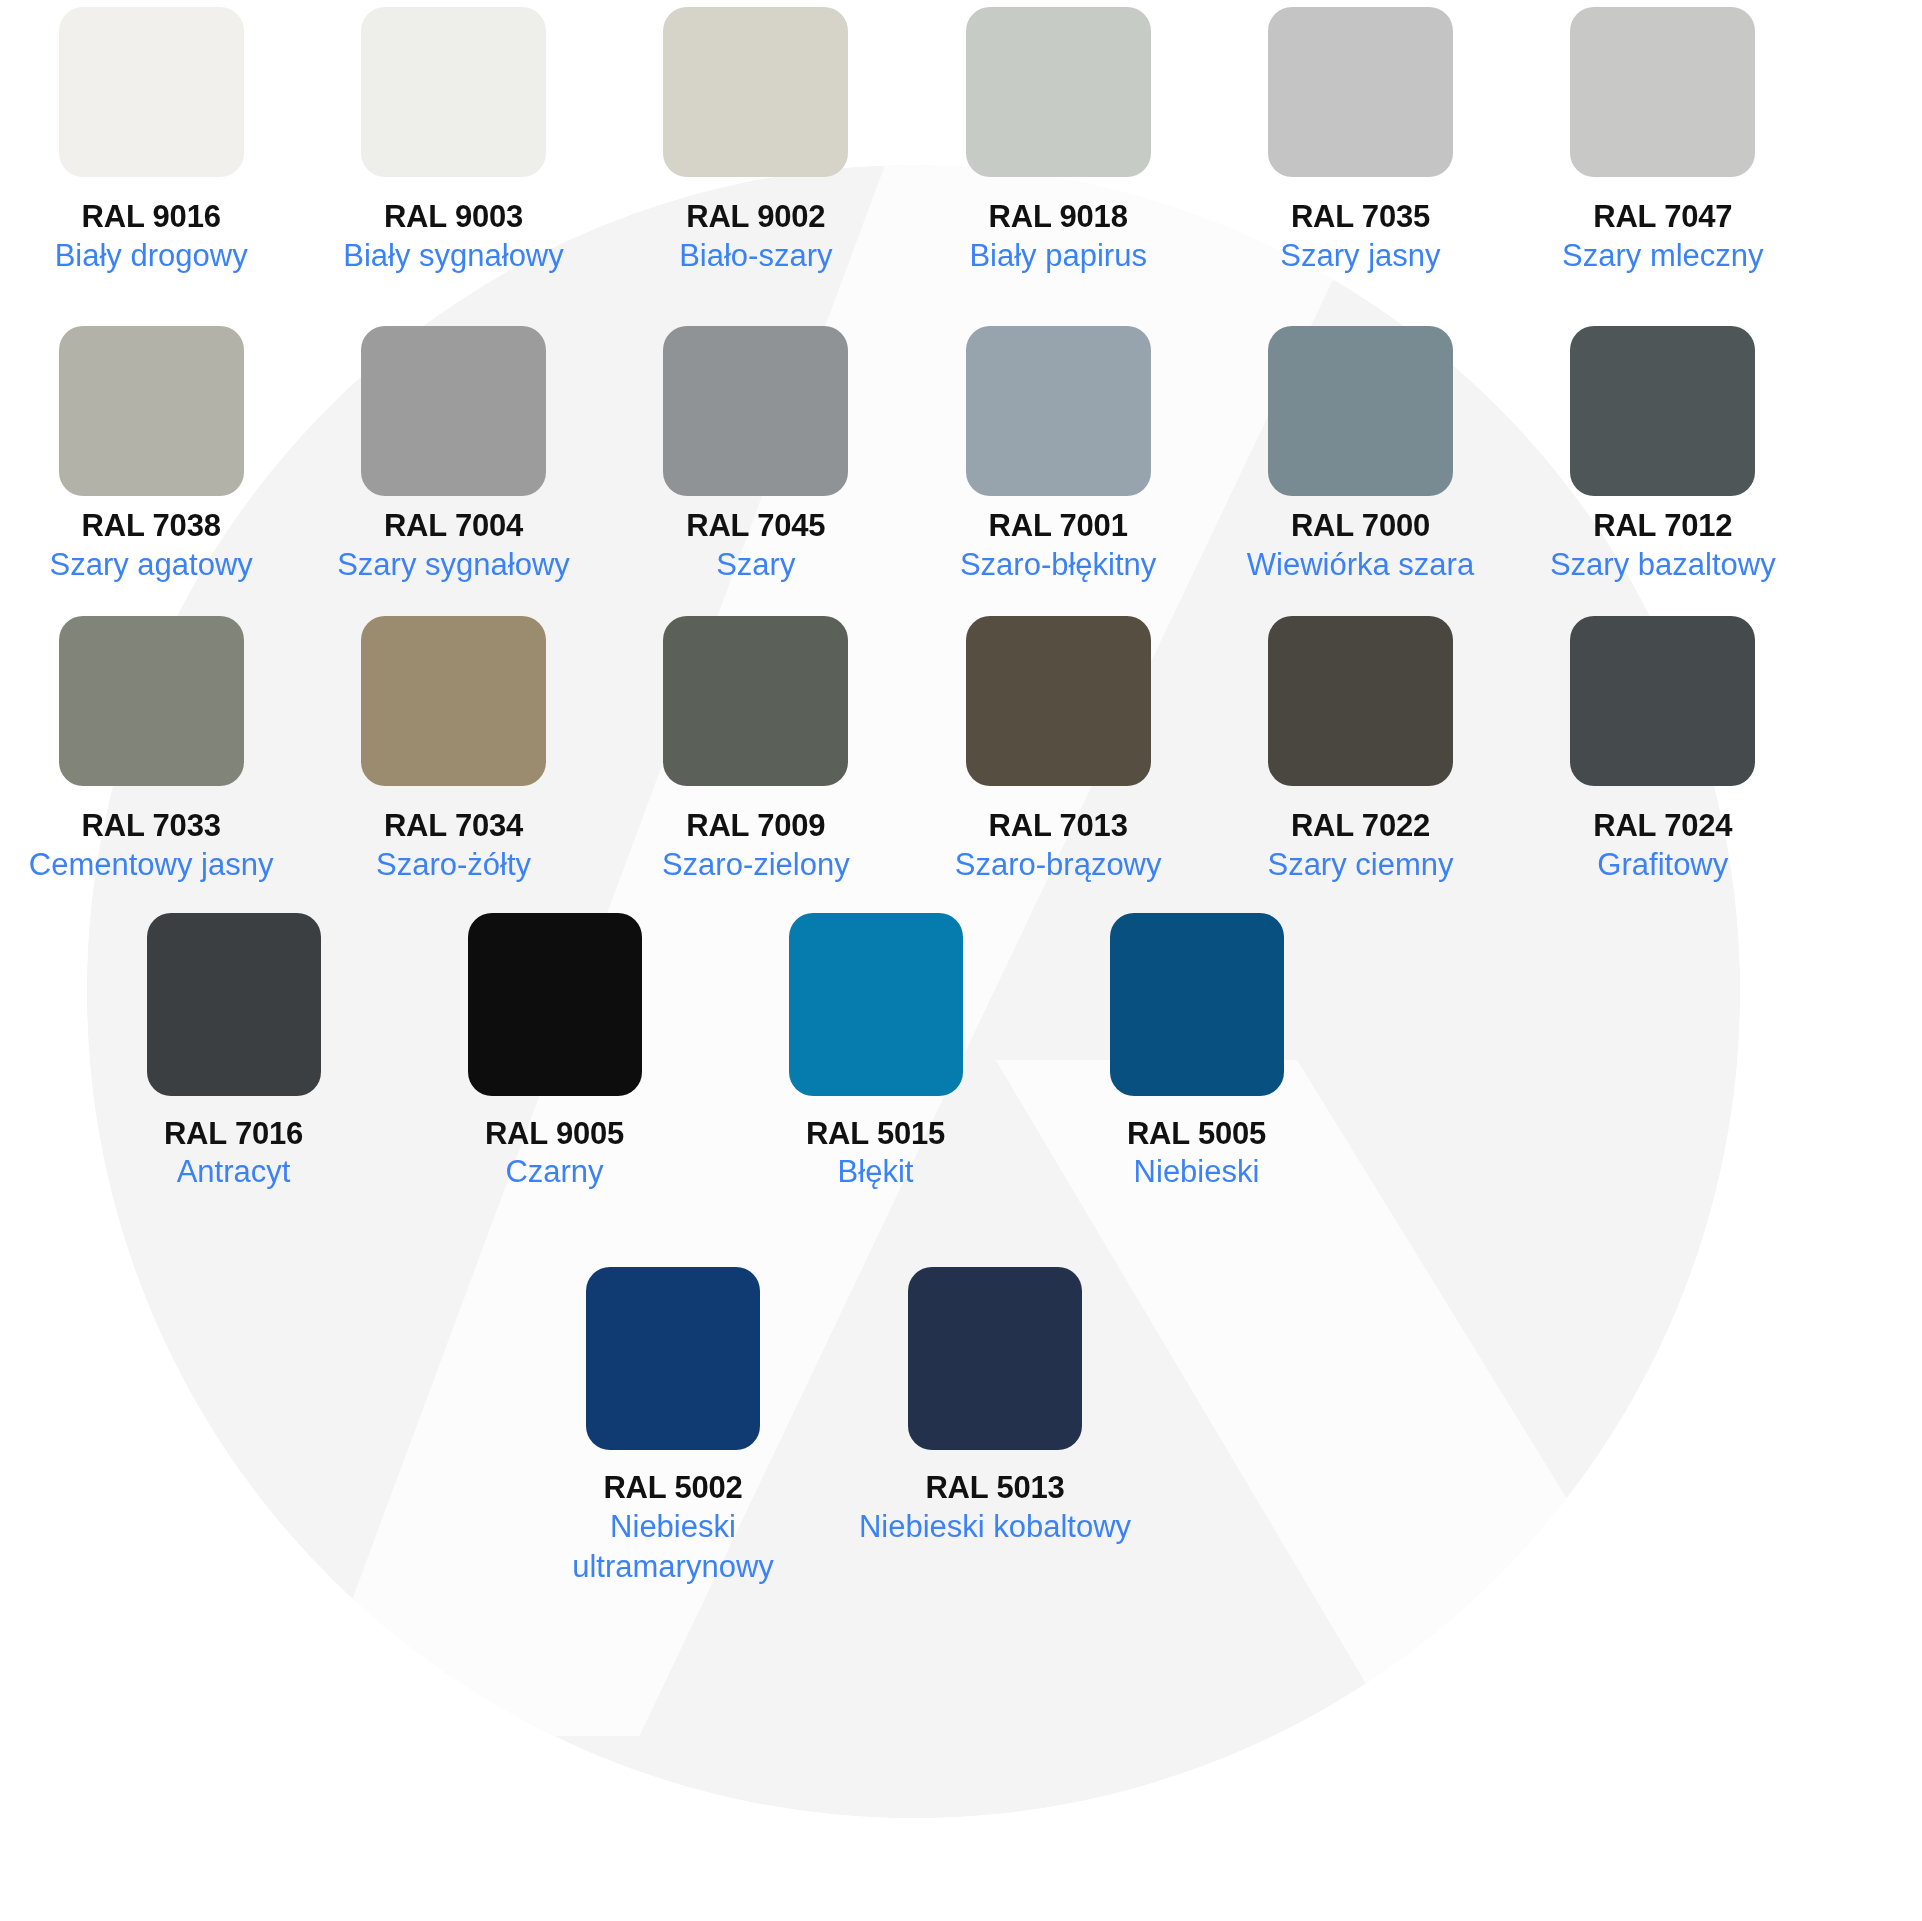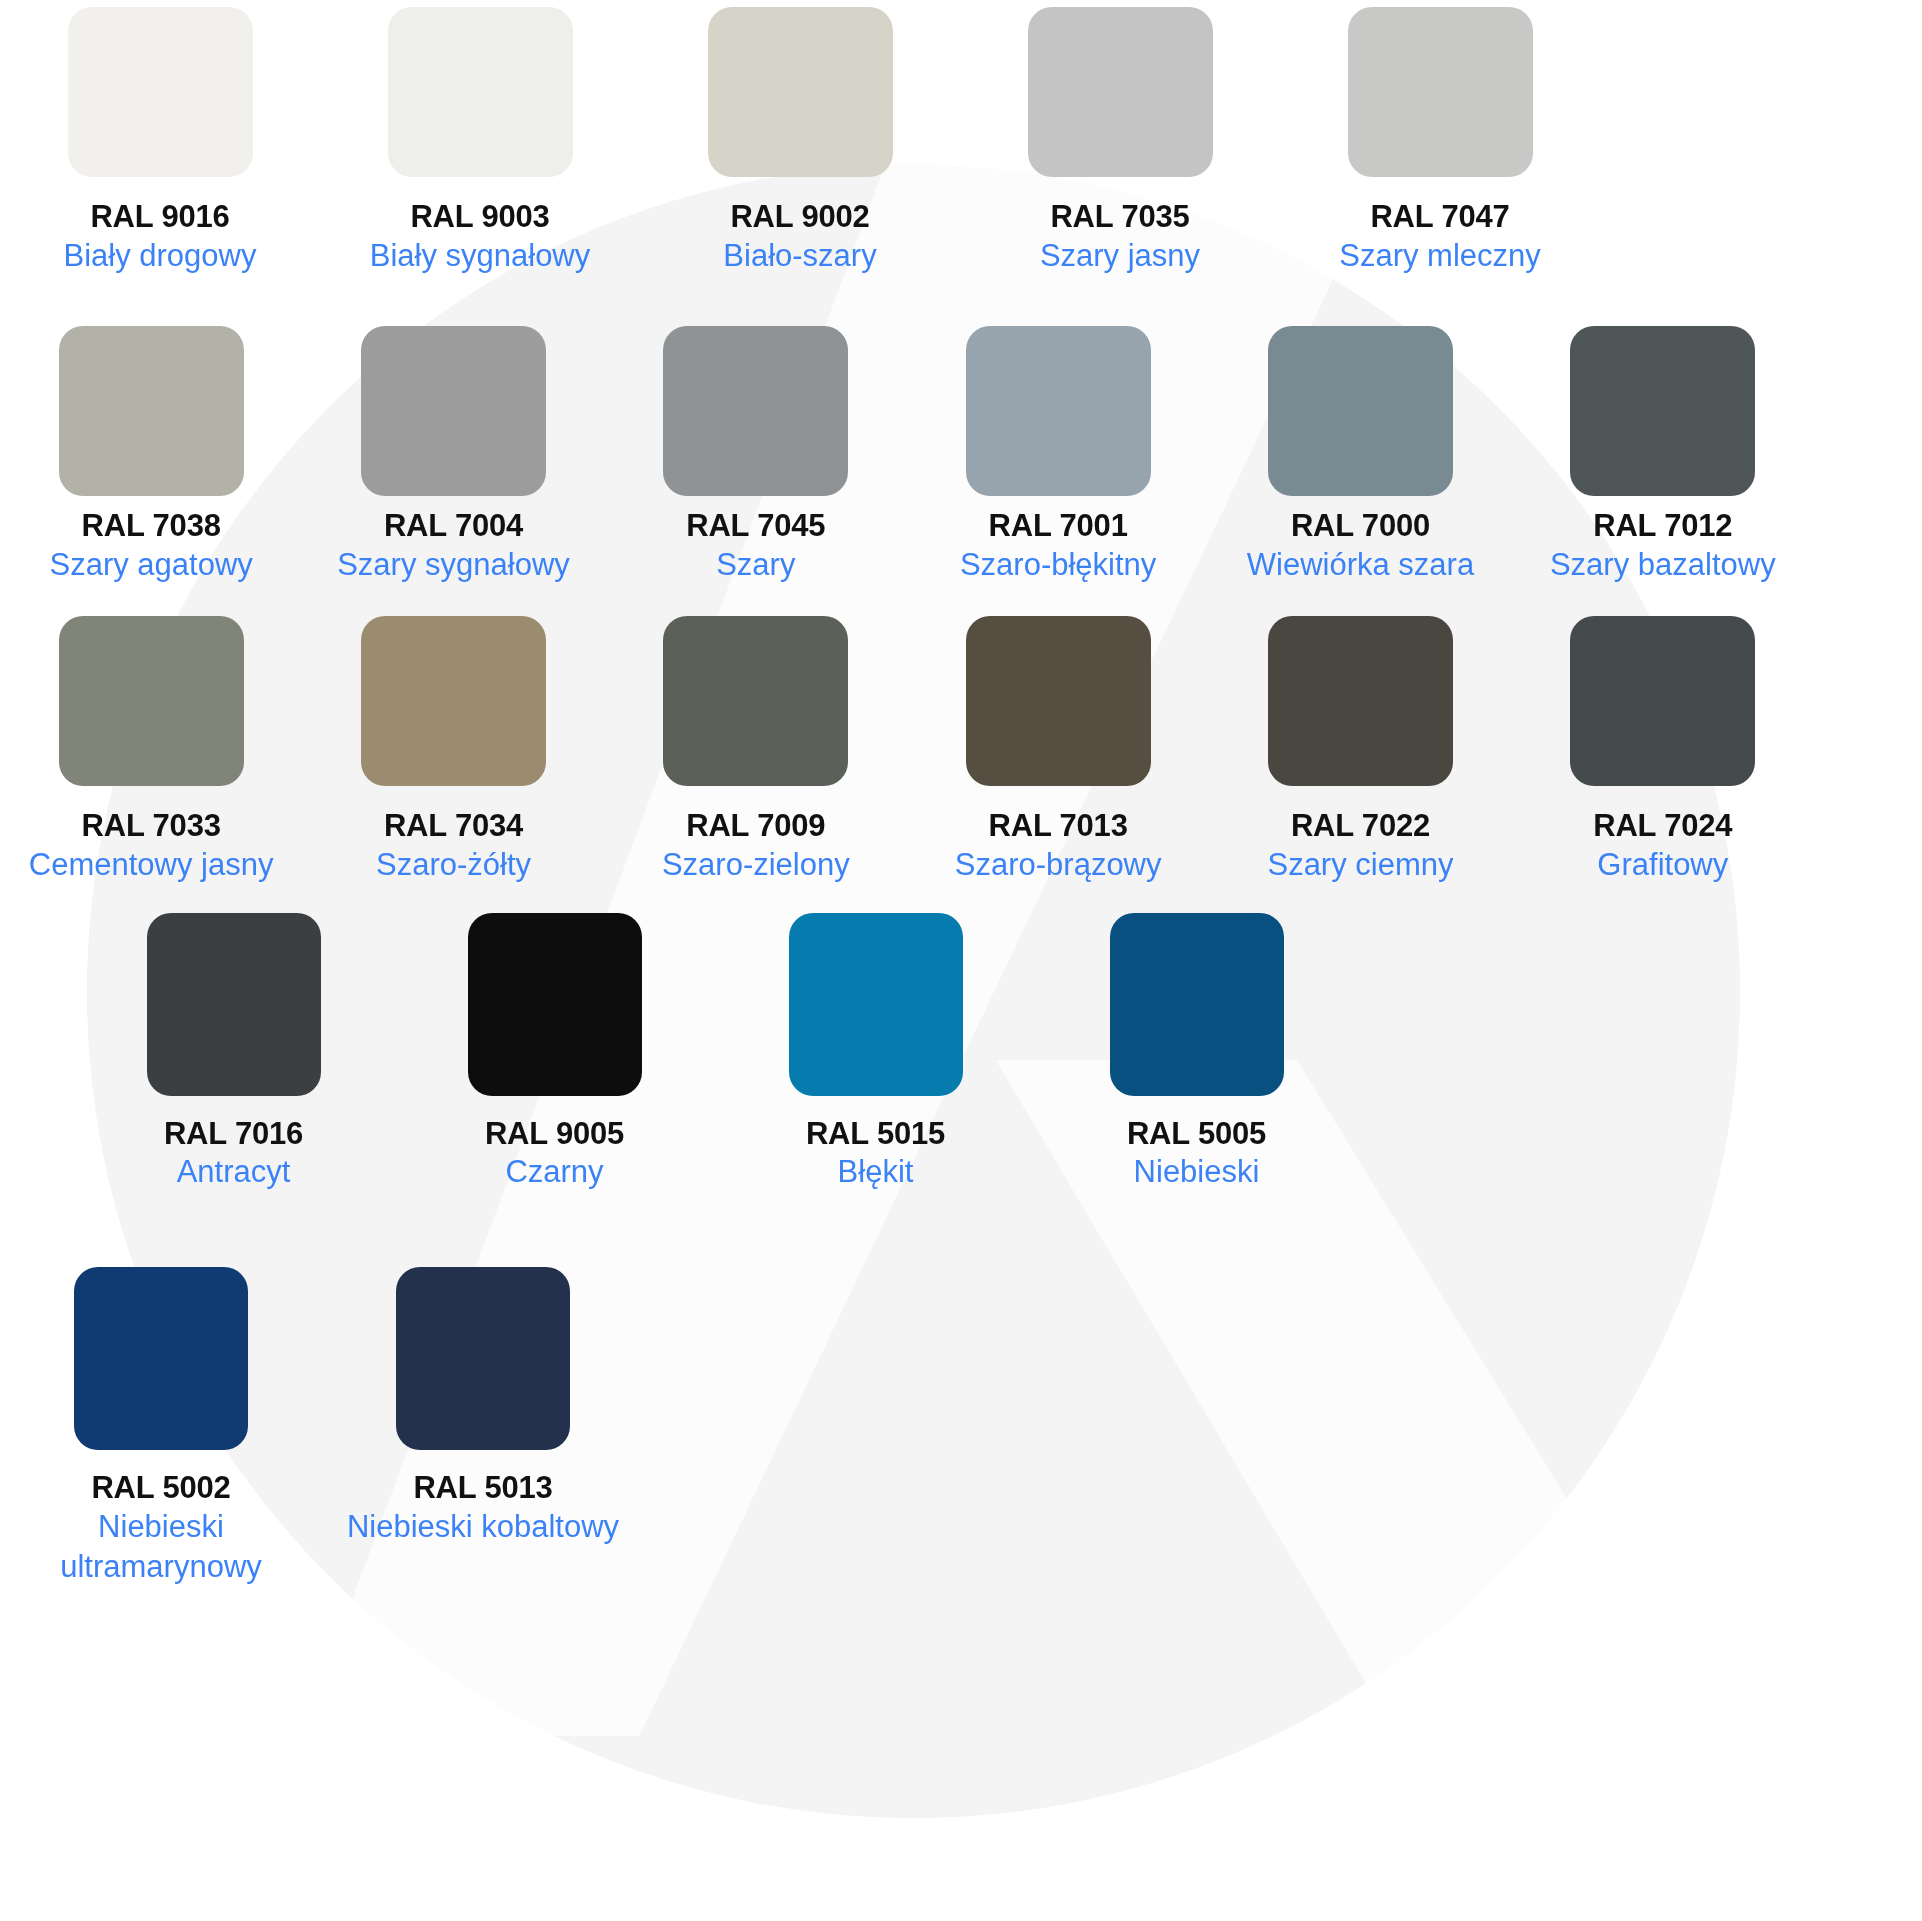--- a/index.html
+++ b/index.html
@@ -44,21 +44,21 @@
 
   
   .row-wide { justify-content: flex-start; }
   .row-wide .cell { width: 320px; }
 
   
   .row-sub { padding-left: 73px; }
   .row-sub .cell { width: 321px; }
 
   
-  .row-mini { }
+  .row-mini { padding-left: 512px; }
   .row-mini .cell { width: 322px; }
 
   .cell {
     display: flex;
     flex-direction: column;
     align-items: center;
     text-align: center;
   }
 
   .swatch {
@@ -143,20 +143,25 @@
         <span class="swatch" style="background-color: rgb(238, 238, 234);"></span>
         <span class="code">RAL 9003</span>
         <span class="name">Biały sygnałowy</span>
       </div>
       <div class="cell">
         <span class="swatch" style="background-color: rgb(214, 211, 200);"></span>
         <span class="code">RAL 9002</span>
         <span class="name">Biało-szary</span>
       </div>
       <div class="cell">
+        <span class="swatch" style="background-color: rgb(199, 203, 197);"></span>
+        <span class="code">RAL 9018</span>
+        <span class="name">Biały papirus</span>
+      </div>
+      <div class="cell">
         <span class="swatch" style="background-color: rgb(195, 196, 195);"></span>
         <span class="code">RAL 7035</span>
         <span class="name">Szary jasny</span>
       </div>
       <div class="cell">
         <span class="swatch" style="background-color: rgb(200, 200, 199);"></span>
         <span class="code">RAL 7047</span>
         <span class="name">Szary mleczny</span>
       </div>
     </div>

